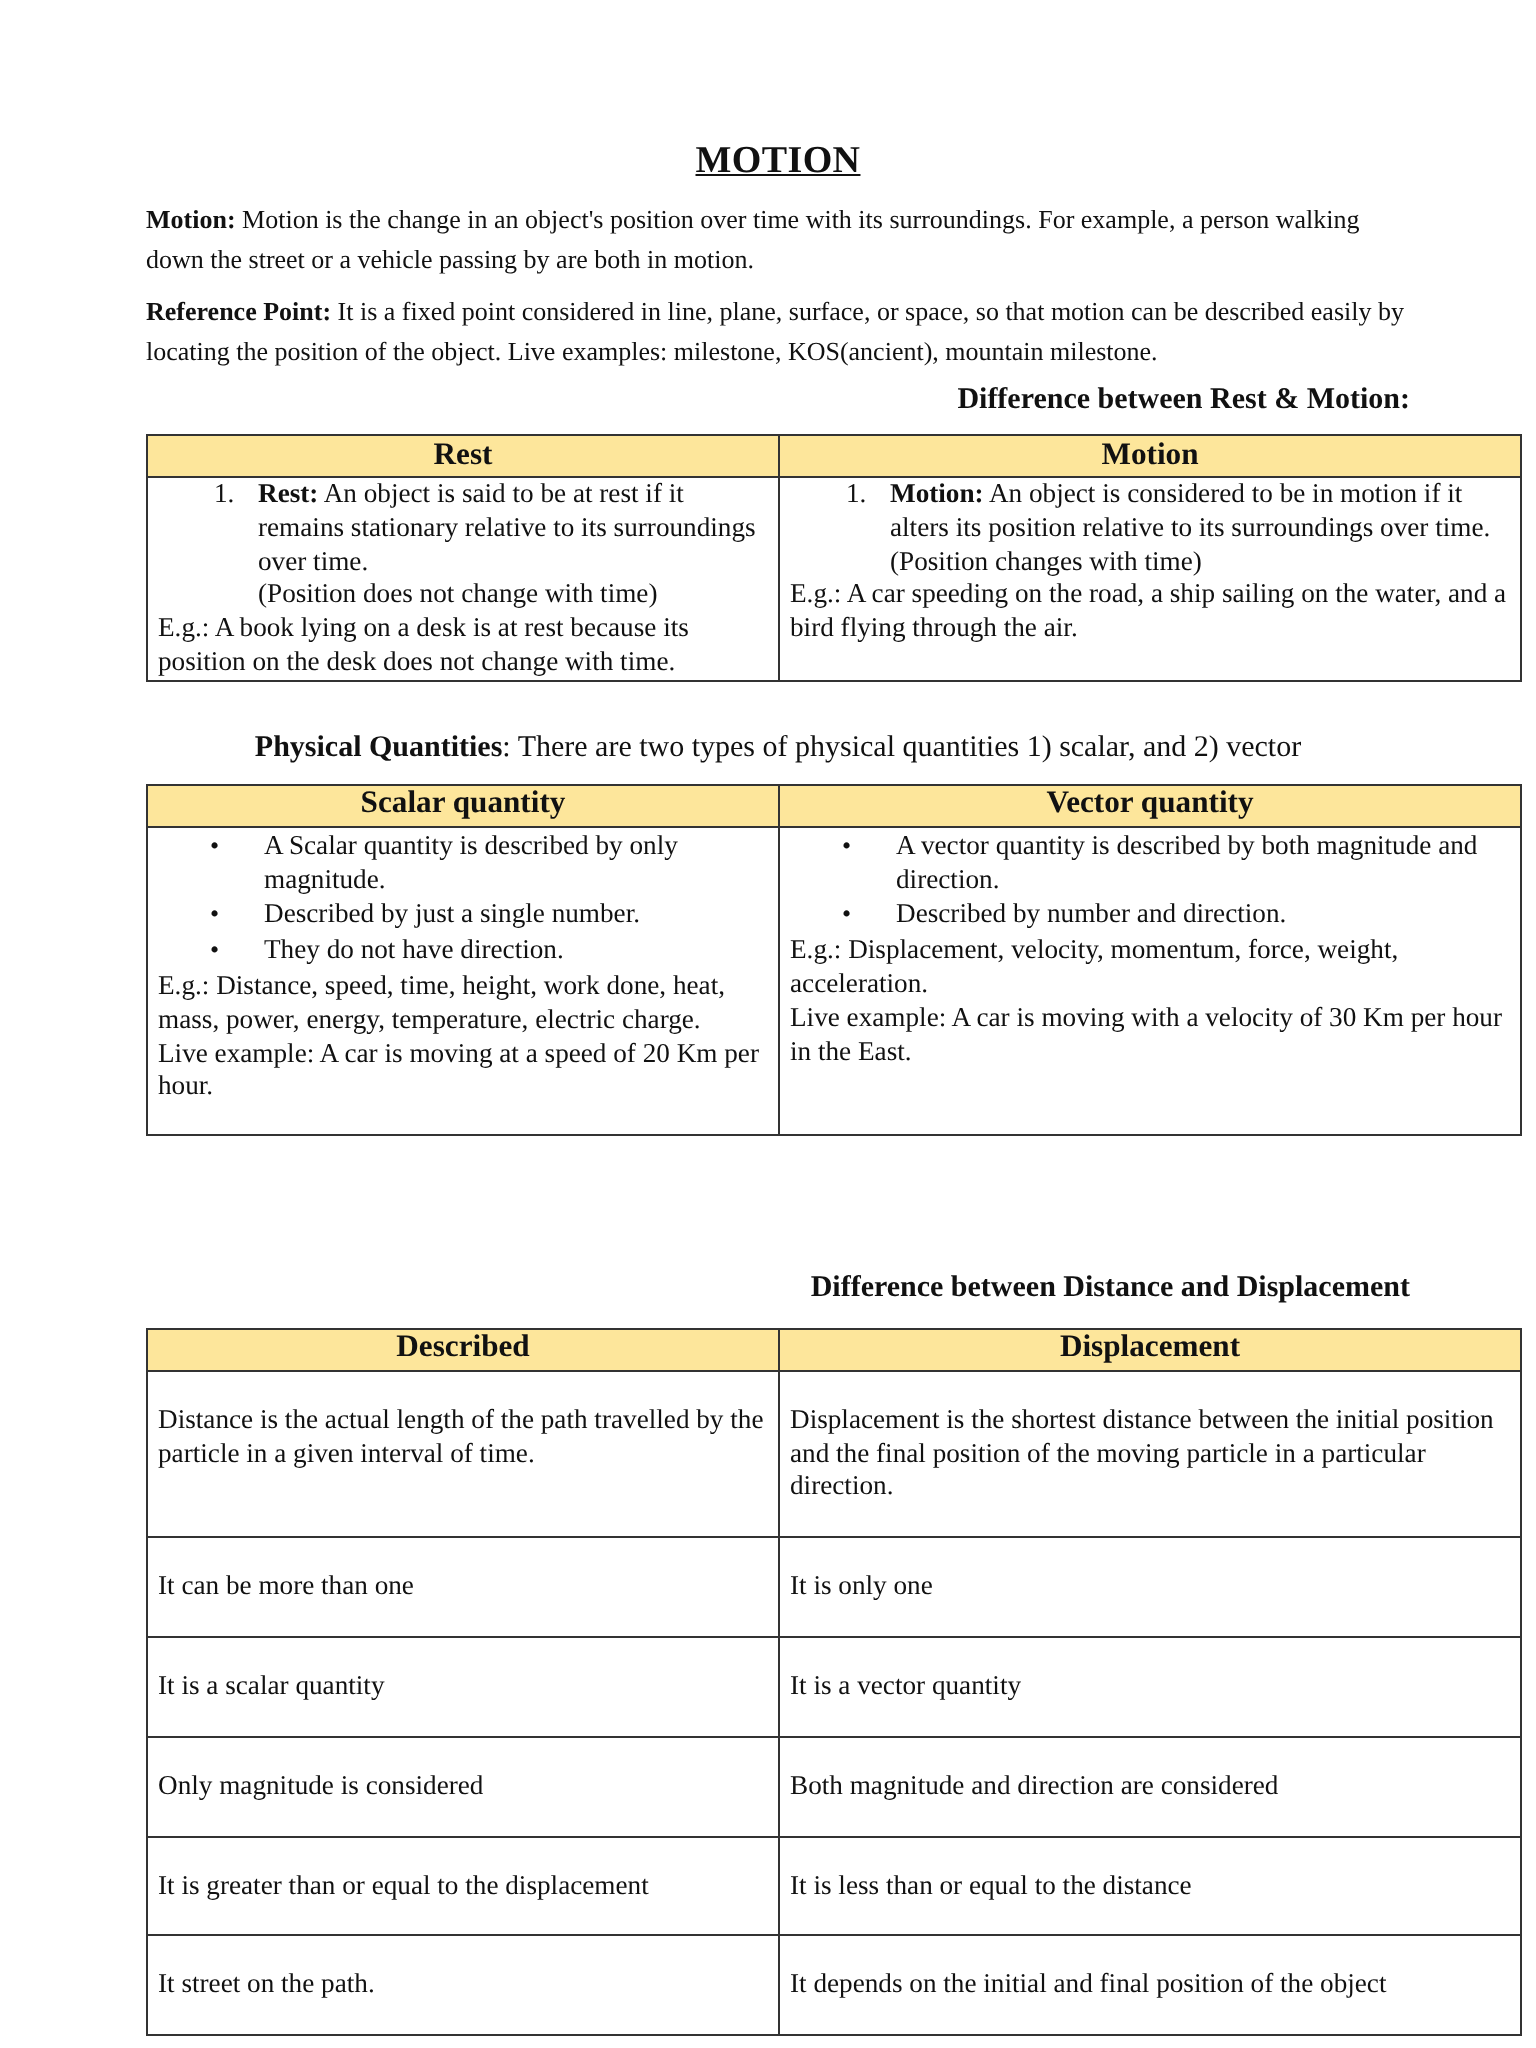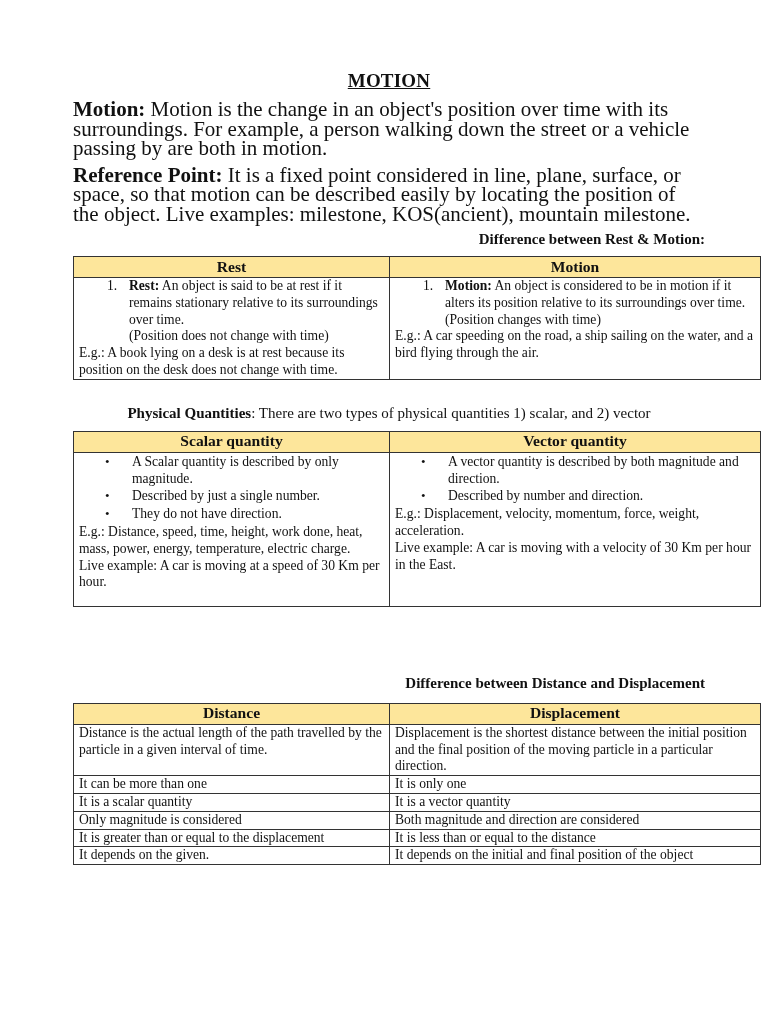--- a/index.html
+++ b/index.html
@@ -6,42 +6,42 @@
     body {
       width: 768px; height: 1024px; position: relative; overflow: hidden;
       font-family: "Liberation Serif", "DejaVu Serif", serif;
       color: #111111;
     }
     .page { position: absolute; left: 73px; top: 70px; width: 632px; }
     .title {
       text-align: center; font-weight: bold; font-size: 19px;
       text-decoration: underline; margin: 0 0 8px 0; letter-spacing: 0.2px;
     }
-    .para { font-size: 21px; line-height: 19.5px; margin: 0 0 7px 0; }
+    .para { font-size: 13px; line-height: 19.5px; margin: 0 0 7px 0; }
     .para b { font-weight: bold; }
     .subhead { font-size: 15px; font-weight: bold; margin: 0 0 8px 0; text-align: right; }
     .phys { font-size: 15px; margin: 0 0 9px 0; text-align: center; }
     table.cmp {
       width: 688px; border-collapse: collapse; table-layout: fixed;
       font-size: 13.6px; line-height: 16.8px;
     }
     table.cmp th {
       background: #fde69b; border: 1px solid #333; font-weight: bold;
       font-size: 15.6px; padding: 1px 4px; height: 18px; text-align: center;
     }
     table.cmp td { border: 1px solid #333; vertical-align: top; padding: 0 5px; }
     table.cmp col.c1 { width: 316px; }
     .numitem { display: flex; padding-left: 28px; }
     .numitem .num { width: 22px; flex: none; }
     .bul { display: flex; padding-left: 26px; margin: 1px 0; }
     .bul .dot { width: 27px; flex: none; font-size: 13px; }
     .bul .txt { flex: 1; }
     .spacer1 { height: 25px; }
     .spacer2 { height: 36px; }
-    table.dd td { padding: 0 5px; }
+    table.dd td { padding: 16px 5px; }
   </style>
 </head>
 <body>
 
 <div class="page">
   <div class="title">MOTION</div>
 
   <p class="para"><b>Motion:</b><span> Motion is the change in an object's position over time with its surroundings. For example, a person walking down the street or a vehicle passing by are both in motion.</span></p>
 
   <p class="para"><b>Reference Point:</b><span> It is a fixed point considered in line, plane, surface, or space, so that motion can be described easily by locating the position of the object. Live examples: milestone, KOS(ancient), mountain milestone.</span></p>
@@ -99,21 +99,21 @@
             </div>
         <div class="bul">
               <span class="dot">•</span>
               <span class="txt">Described by just a single number.</span>
             </div>
         <div class="bul">
               <span class="dot">•</span>
               <span class="txt">They do not have direction.</span>
             </div>
         <div>E.g.: Distance, speed, time, height, work done, heat, mass, power, energy, temperature, electric charge.</div>
-        <div>Live example: A car is moving at a speed of 30 Km per hour.</div>
+        <div>Live example: A car is moving at a speed of 20 Km per hour.</div>
       </td>
       <td>
         <div class="bul">
               <span class="dot">•</span>
               <span class="txt">A vector quantity is described by both magnitude and direction.</span>
             </div>
         <div class="bul">
               <span class="dot">•</span>
               <span class="txt">Described by number and direction.</span>
             </div>
@@ -128,21 +128,21 @@
 
   <div class="subhead" style="margin-bottom:11px;margin-top:32px;">Difference between Distance and Displacement</div>
 
   <table class="cmp dd">
     <colgroup>
         <col class="c1">
         <col>
       </colgroup>
     <tbody>
         <tr>
-      <th>Distance</th>
+      <th>Described</th>
       <th>Displacement</th>
     </tr>
     <tr>
           <td>Distance is the actual length of the path travelled by the particle in a given interval of time.</td>
           <td>Displacement is the shortest distance between the initial position and the final position of the moving particle in a particular direction.</td>
         </tr>
     <tr>
           <td>It can be more than one</td>
           <td>It is only one</td>
         </tr>
@@ -152,18 +152,18 @@
         </tr>
     <tr>
           <td>Only magnitude is considered</td>
           <td>Both magnitude and direction are considered</td>
         </tr>
     <tr>
           <td>It is greater than or equal to the displacement</td>
           <td>It is less than or equal to the distance</td>
         </tr>
     <tr>
-          <td>It depends on the given.</td>
+          <td>It street on the path.</td>
           <td>It depends on the initial and final position of the object</td>
         </tr>
   </tbody>
     </table>
 </div>
 
 </body></html>

